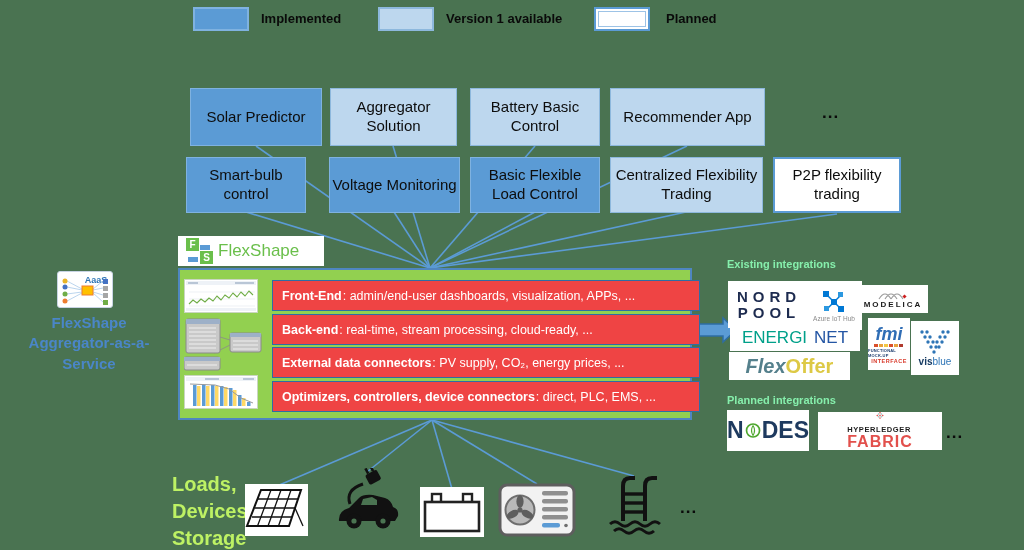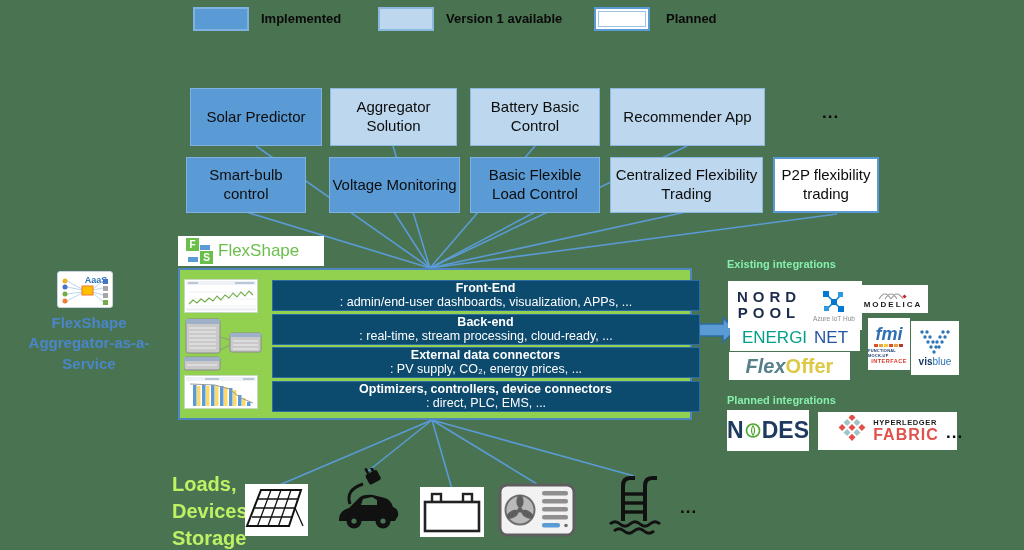--- a/index.html
+++ b/index.html
@@ -20,22 +20,22 @@
   .section-title{font-size:11px;font-weight:bold;color:#86efac;white-space:nowrap;}
   .preline{white-space:pre-line;}
   
   .smart-energy{width:150px;text-align:center;font-size:15px;font-weight:bold;color:#0a0a0a;line-height:1.35;}
   .service-label{width:162px;text-align:center;font-size:15px;font-weight:bold;color:#4a86c8;line-height:1.35;}
   
   .fs-logo{display:flex;align-items:center;gap:5px;background:#fff;padding:2px 6px;}
   .fs-name{color:#6abf4b;font-size:17px;}
   
   .platform{background:#92d050;border:2px solid #4f86c0;}
-  .layer{position:absolute;left:272px;width:408px;height:29px;background:#0c4a6e;border:1px solid #2e6da4;
-         color:#fff;display:flex;align-items:center;padding:0 9px;font-size:12.5px;white-space:nowrap;overflow:hidden;flex-direction:column;}
+  .layer{position:absolute;left:272px;width:408px;height:29px;background:#ef4444;border:1px solid #2e6da4;
+         color:#fff;display:flex;align-items:center;padding:0 9px;font-size:12.5px;white-space:nowrap;overflow:hidden;}
   .layer b{margin-right:1px;}
   .mini{background:#fff;border:1px solid #c9d6c0;}
   
   .logo{background:#fff;display:flex;align-items:center;justify-content:center;flex-direction:column;overflow:hidden;}
   .np-text{font-weight:bold;color:#1d2b4f;font-size:15px;letter-spacing:5px;line-height:1.05;font-family:"Liberation Sans",sans-serif;}
   .azure-caption{font-size:6.5px;color:#8a8a8a;margin-top:1px;}
   .modelica-text{font-size:8px;font-weight:bold;color:#1a1a1a;letter-spacing:2px;}
   .energinet{font-size:17px;font-weight:normal;font-family:"Liberation Sans",sans-serif;gap:7px;}
   .energinet .p1{color:#00a08a;}
   .energinet .p2{color:#2456a4;}
@@ -134,21 +134,21 @@
     </div>
   <div class="abs z2 app implemented" style="left:329px;top:157px;width:131px;height:56px">
       <span>Voltage Monitoring</span>
     </div>
   <div class="abs z2 app implemented" style="left:470px;top:157px;width:130px;height:56px">
       <span>Basic Flexible Load Control</span>
     </div>
   <div class="abs z2 app version1" style="left:610px;top:157px;width:153px;height:56px">
       <span>Centralized Flexibility Trading</span>
     </div>
-  <div class="abs z2 app planned" style="left:773px;top:157px;width:106px;height:56px">
+  <div class="abs z2 app planned" style="left:773px;top:157px;width:128px;height:56px">
       <span>P2P flexibility trading</span>
     </div>
 
   <div class="abs z2 fs-logo" style="left:178px;top:236px;width:146px;height:30px">
     <svg width="29" height="27" viewBox="0 0 29 27">
       <rect x="2" y="0" width="13" height="13" fill="#6abf4b"></rect>
       <text x="8.5" y="10" font-size="10" font-weight="bold" fill="#fff" text-anchor="middle" font-family="Liberation Sans,sans-serif">F</text>
       <rect x="16" y="7" width="10" height="5" fill="#5b9bd5"></rect>
       <rect x="16" y="13" width="13" height="13" fill="#6abf4b"></rect>
       <text x="22.5" y="23" font-size="10" font-weight="bold" fill="#fff" text-anchor="middle" font-family="Liberation Sans,sans-serif">S</text>
@@ -324,21 +324,21 @@
 
   <div class="abs z2 logo" style="left:727px;top:410px;width:82px;height:41px;flex-direction:row;gap:1px">
     <span class="nodes-text">N</span>
     <svg width="21" height="21" viewBox="0 0 21 21">
       <circle cx="10.5" cy="10.5" r="8.5" fill="#fff" stroke="#4ea72e" stroke-width="2.2"></circle>
       <path d="M10.5,4 Q14.5,10.5 10.5,17 Q6.5,10.5 10.5,4" fill="none" stroke="#4ea72e" stroke-width="1.4"></path>
     </svg>
     <span class="nodes-text">DES</span>
   </div>
 
-  <div class="abs z2 logo" style="left:818px;top:412px;width:139px;height:38px;flex-direction:row;gap:5px">
+  <div class="abs z2 logo" style="left:818px;top:412px;width:124px;height:38px;flex-direction:column;gap:5px">
     <svg width="32" height="32" viewBox="0 0 32 32">
       <g transform="rotate(45 16 16)">
         <rect x="4" y="4" width="5" height="5" fill="#e2504c"></rect>
           <rect x="11" y="4" width="5" height="5" fill="#9fc5c5"></rect>
           <rect x="18" y="4" width="5" height="5" fill="#e2504c"></rect>
         <rect x="4" y="11" width="5" height="5" fill="#9fc5c5"></rect>
           <rect x="11" y="11" width="5" height="5" fill="#e2504c"></rect>
           <rect x="18" y="11" width="5" height="5" fill="#9fc5c5"></rect>
         <rect x="4" y="18" width="5" height="5" fill="#e2504c"></rect>
           <rect x="11" y="18" width="5" height="5" fill="#9fc5c5"></rect>

